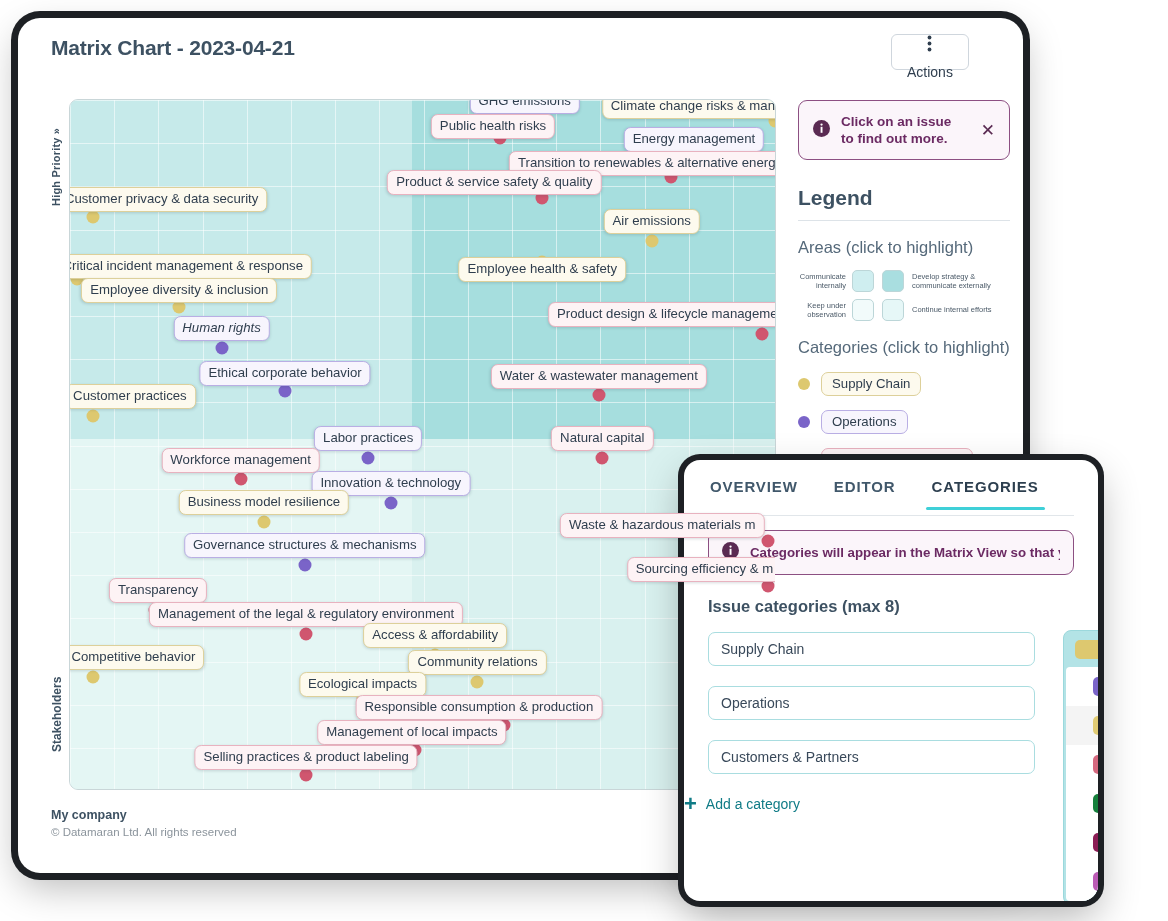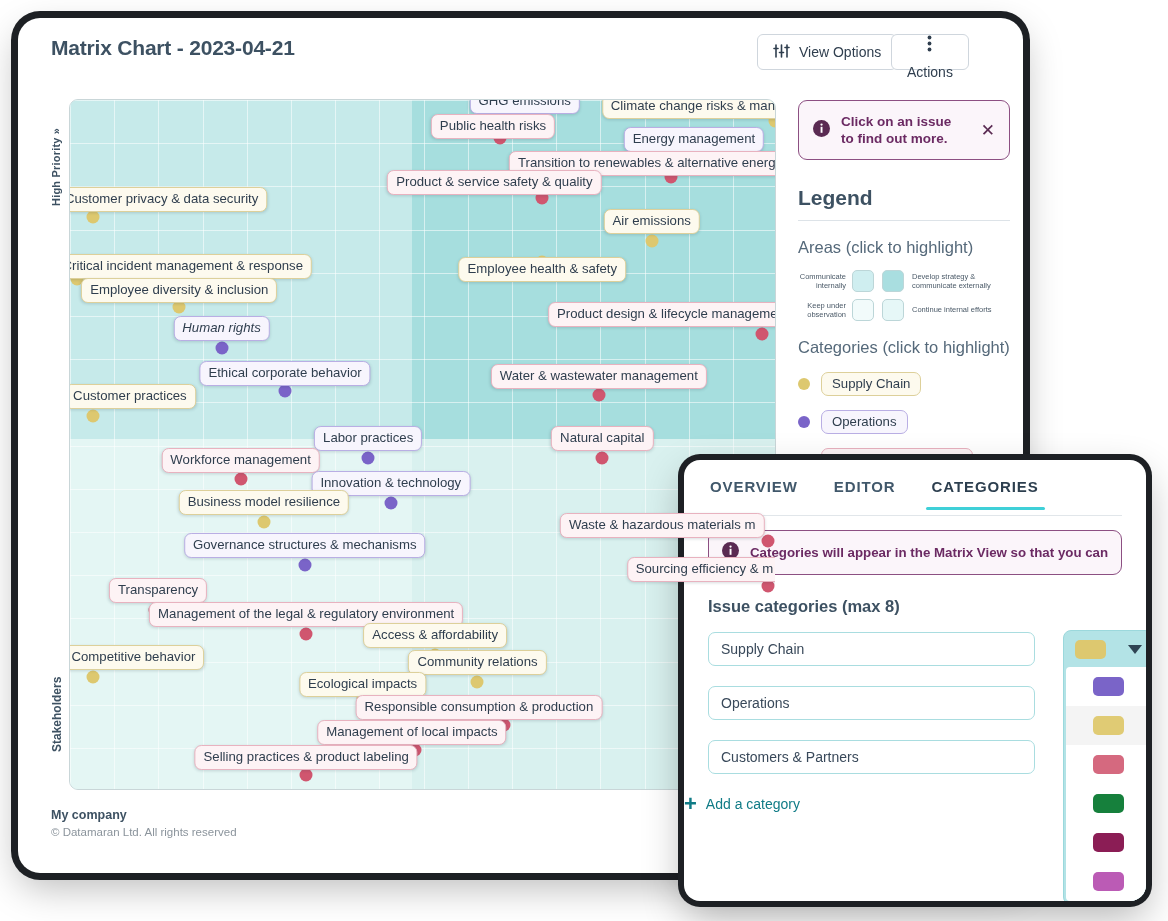--- a/index.html
+++ b/index.html
@@ -143,21 +143,21 @@
   .cat-legend-dot { width: 12px; height: 12px; border-radius: 50%; flex: none; }
   .cat-legend-pill {
     border-radius: 7px; padding: 3px 10px 4px;
     font-size: 13.2px; color: #2f3e4e; white-space: nowrap;
     border: 1px solid #ccc; background: #fff; cursor: pointer;
   }
 
   
   #categories-panel {
     position: absolute; left: 684px; top: 460px;
-    width: 462px; height: 441px;
+    width: 414px; height: 441px;
     background: #ffffff; border-radius: 16px;
     box-shadow: 0 0 0 6px #1d2024, 0 16px 40px rgba(0,0,0,0.3);
     overflow: hidden;
   }
   #tabs {
     position: relative; height: 46px; margin: 10px 24px 0;
     border-bottom: 1px solid #e1e6ea;
     display: flex; align-items: flex-start; gap: 32px;
   }
   .tab {
@@ -219,35 +219,20 @@
 </head>
 <body>
 
 <div id="root">
 
   <div id="app-window">
 
     <div id="chart-header">
       <div id="page-title">Matrix Chart - 2023-04-21</div>
 
-      <div class="hdr-btn" id="view-options-button">
-        <span>
-          <svg width="17" height="16" viewBox="0 0 17 16">
-            <g stroke="#2f3e4e" stroke-width="1.6" fill="none" stroke-linecap="round">
-              <line x1="3" y1="2" x2="3" y2="14"></line>
-              <line x1="8.5" y1="2" x2="8.5" y2="14"></line>
-              <line x1="14" y1="2" x2="14" y2="14"></line>
-              <line x1="1" y1="5.5" x2="5" y2="5.5"></line>
-              <line x1="6.5" y1="9.5" x2="10.5" y2="9.5"></line>
-              <line x1="12" y1="4.5" x2="16" y2="4.5"></line>
-            </g>
-          </svg>
-        </span>
-        <span class="lbl">View Options</span>
-      </div>
 
       <div class="hdr-btn" id="actions-button">
         <span>
           <svg width="5" height="17" viewBox="0 0 5 17">
             <circle cx="2.5" cy="2.5" r="1.9" fill="#2f3e4e"></circle>
             <circle cx="2.5" cy="8.5" r="1.9" fill="#2f3e4e"></circle>
             <circle cx="2.5" cy="14.5" r="1.9" fill="#2f3e4e"></circle>
           </svg>
         </span>
         <span class="lbl">Actions</span>

